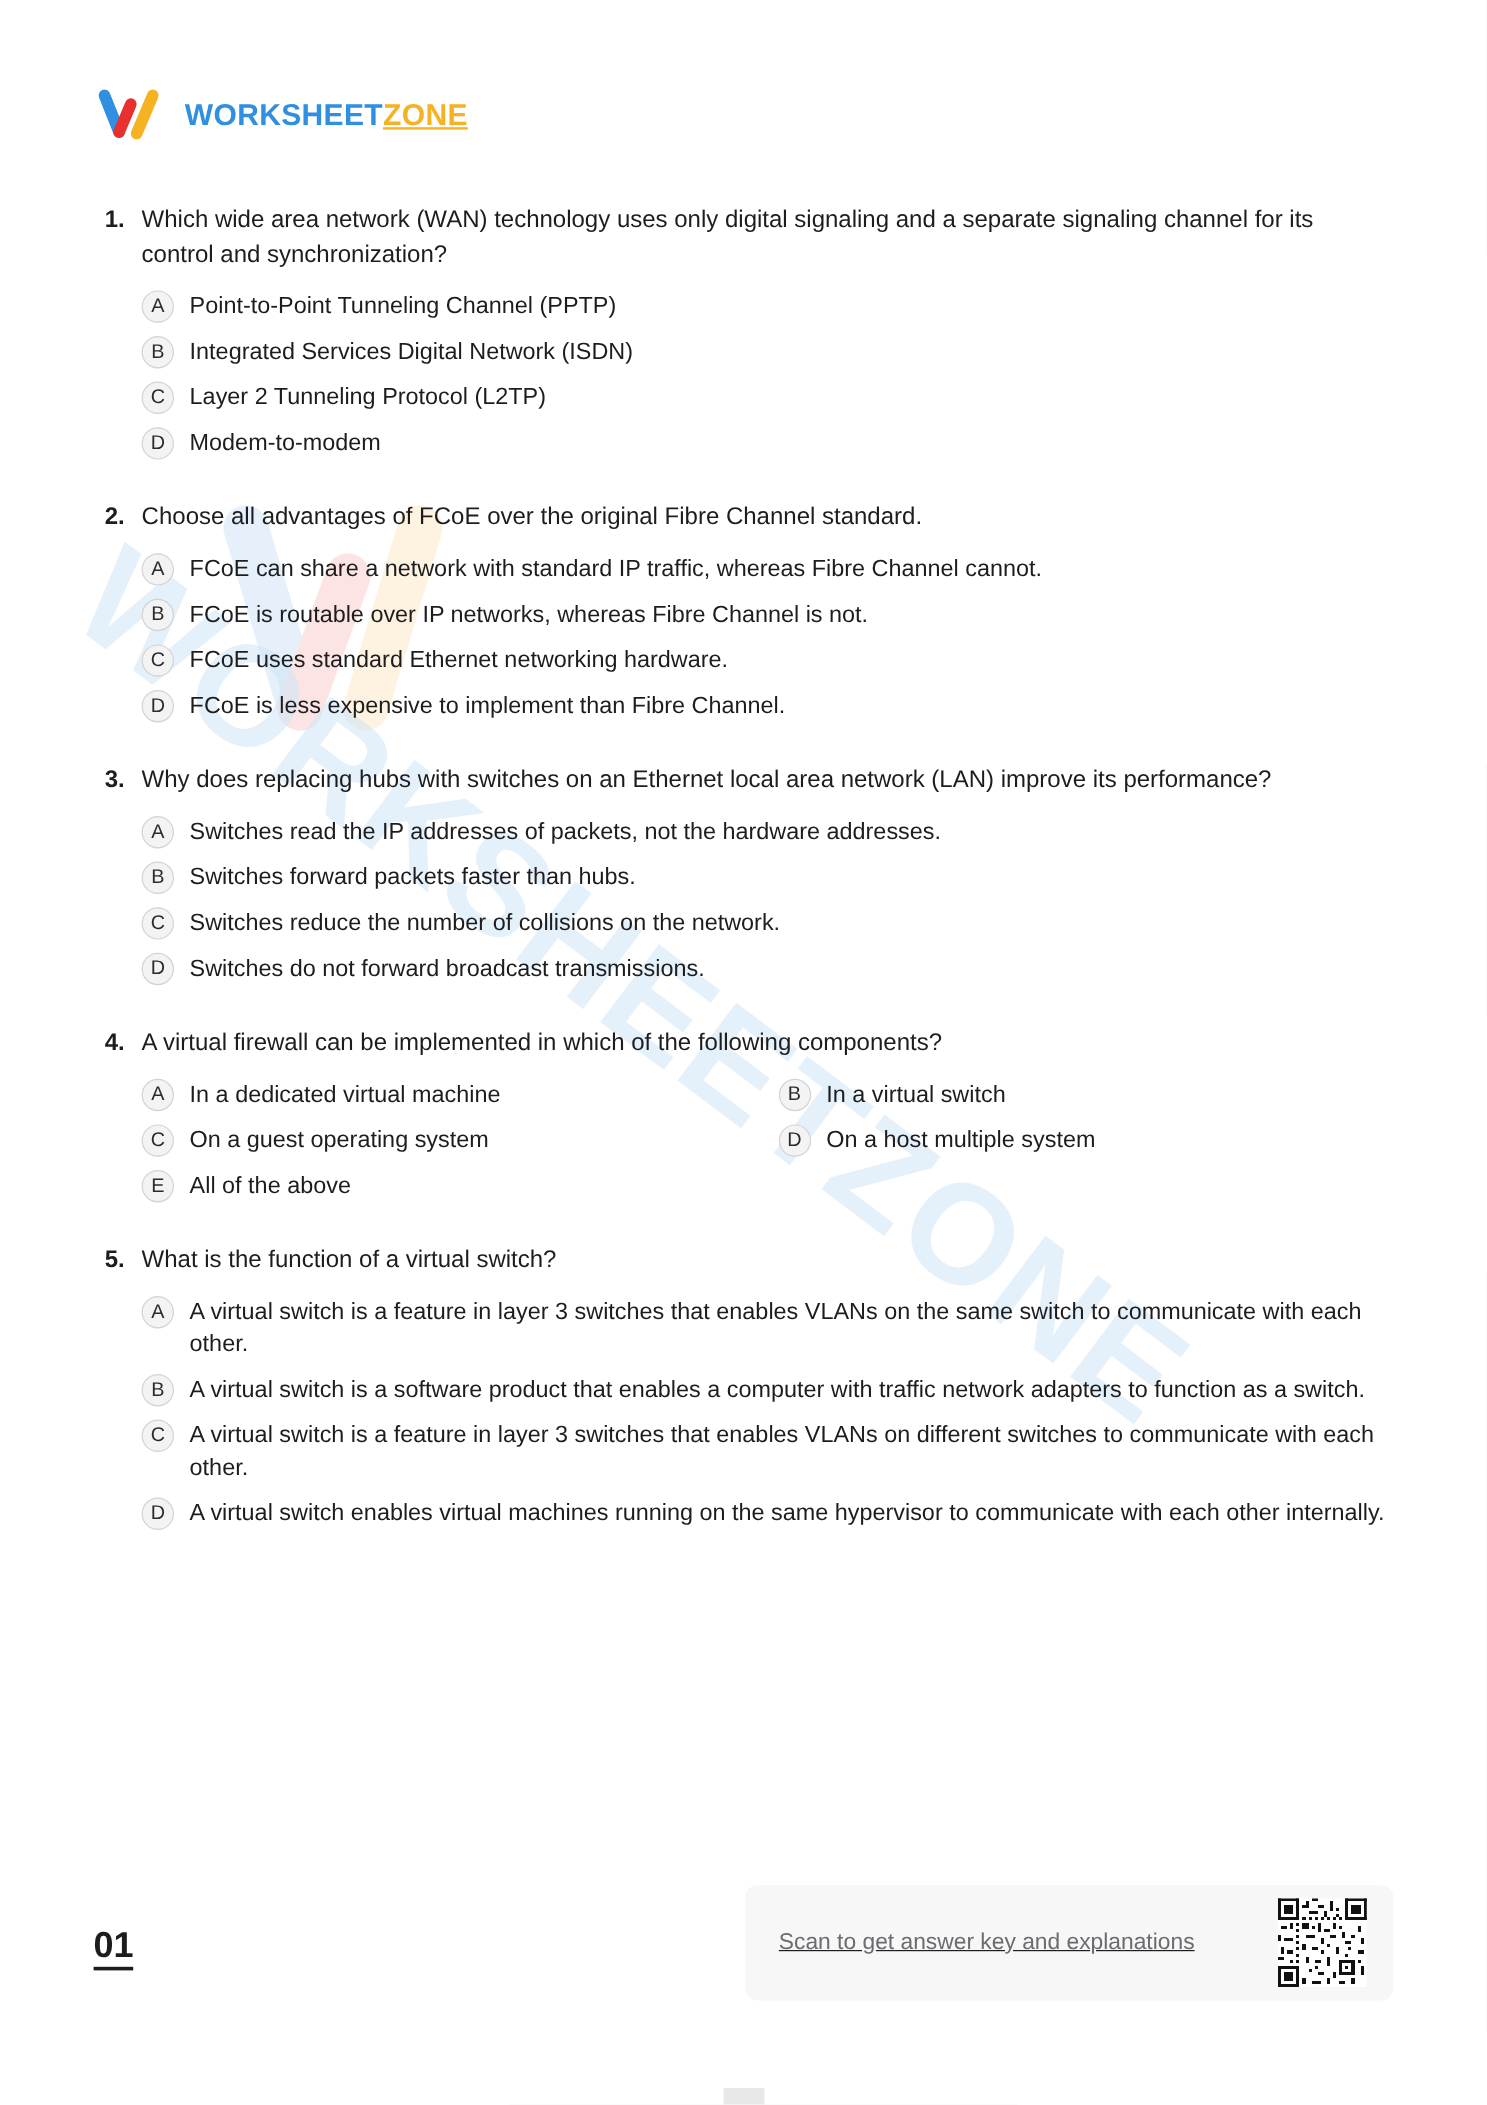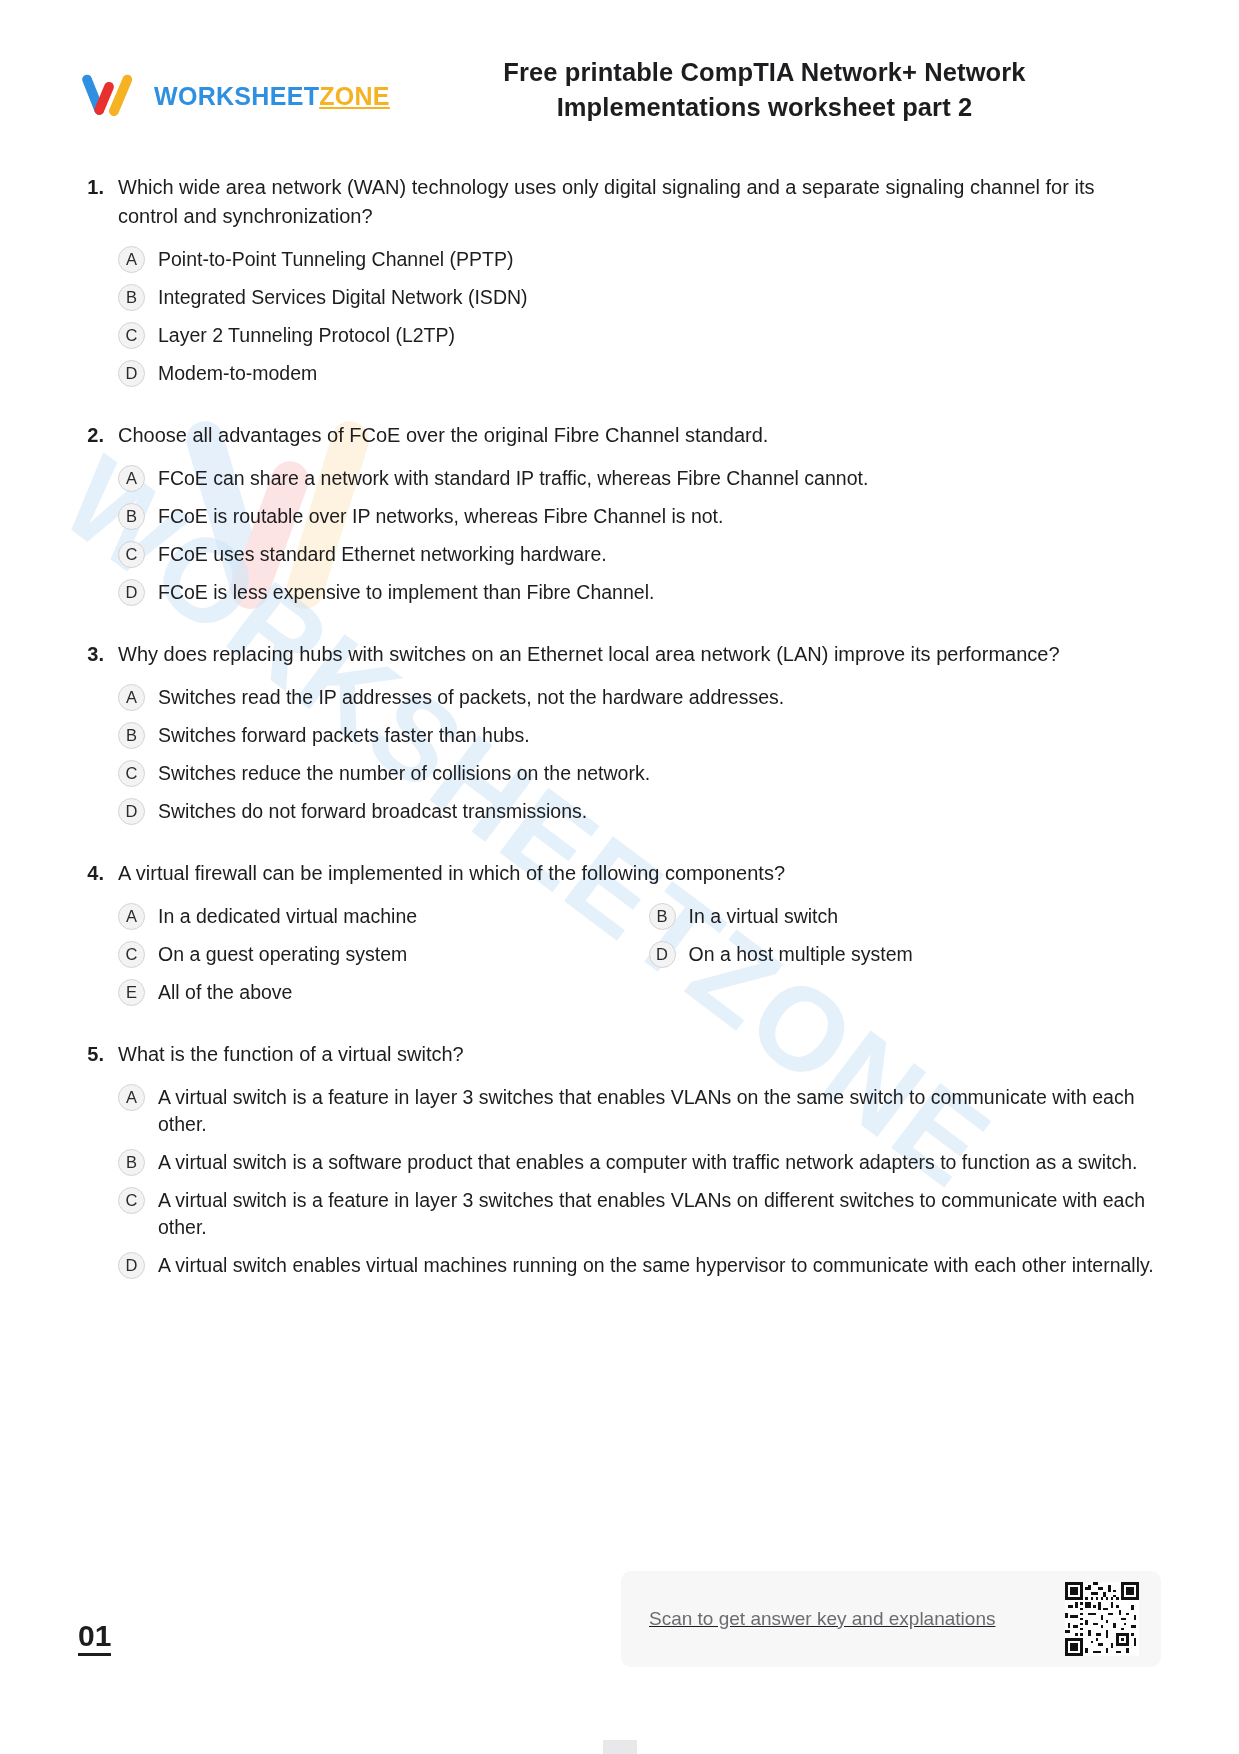--- a/index.html
+++ b/index.html
@@ -187,21 +187,21 @@
   }
 
   .page-no {
     font-size: 30px;
     font-weight: 700;
     color: #1d1d1f;
     border-bottom: 3px solid #1d1d1f;
     padding-bottom: 2px;
     line-height: 1;
     align-self: flex-end;
-    margin-bottom: 18px;
+    margin-bottom: 32px;
   }
 
   .scan-card {
     margin-left: auto;
     width: 540px;
     height: 96px;
     background: #f7f7f8;
     border-radius: 10px;
     display: flex;
     align-items: center;
@@ -250,21 +250,20 @@
         <g stroke-linecap="round" stroke-width="16" fill="none">
           <path d="M14 14 L34 64" stroke="#2f8fe0"></path>
           <path d="M34 64 L50 26" stroke="#e8302f"></path>
           <path d="M58 66 L80 14" stroke="#f5b223"></path>
         </g>
       </svg>
       <div class="brand-text">
         <span class="w1">WORKSHEET</span><span class="w2">ZONE</span>
       </div>
     </div>
-    <div class="doc-title">Free printable CompTIA Network+ Network Implementations worksheet part 2</div>
   </div>
 
   <div class="content">
 
     <div class="q-block">
       <div class="q-head">
         <div class="q-num">1.</div>
         <div class="q-text">Which wide area network (WAN) technology uses only digital signaling and a separate signaling channel for its control and synchronization?</div>
       </div>
       <div class="options">

